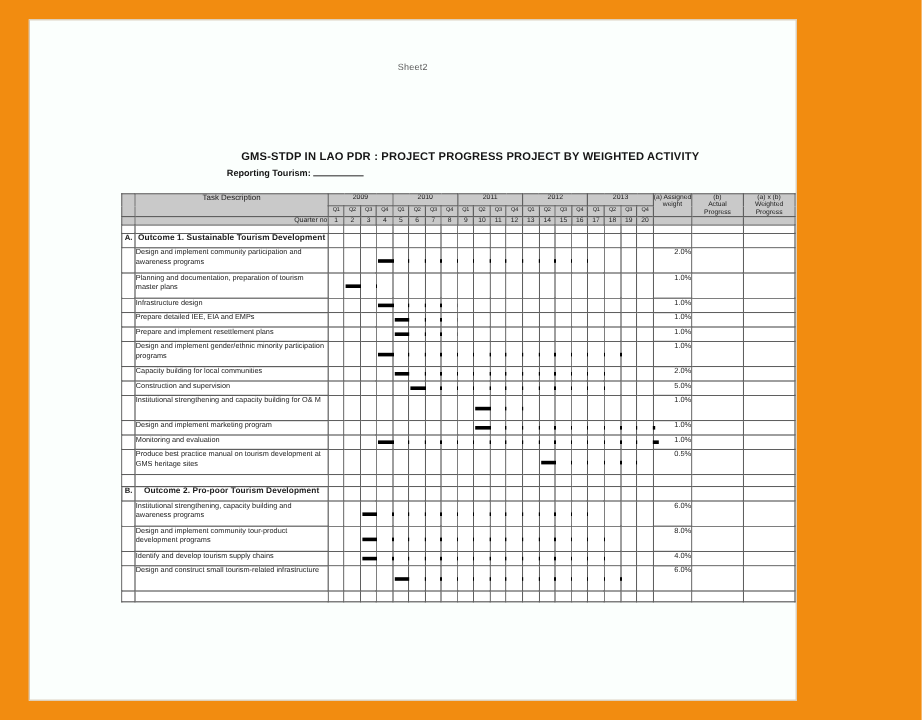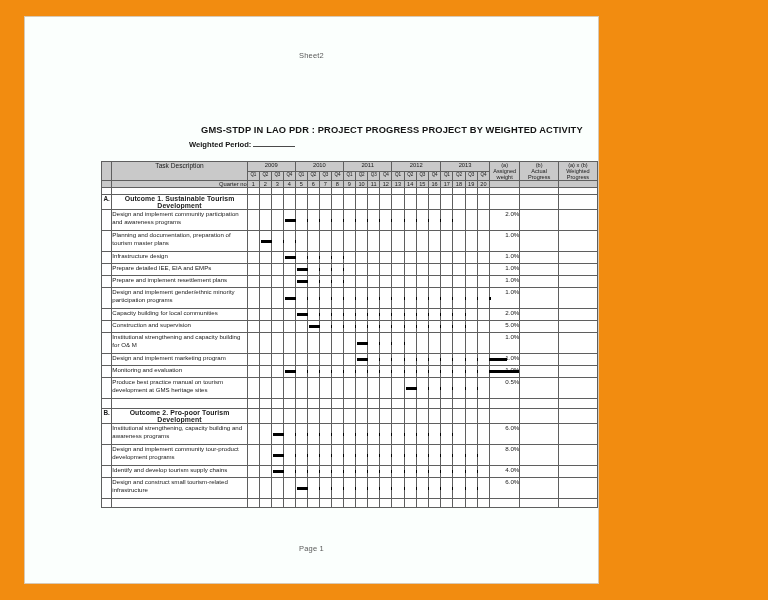--- a/index.html
+++ b/index.html
@@ -5,21 +5,21 @@
   html,body{margin:0;padding:0;}
   body{
     width:768px;height:600px;
     background:#f28c10;
     font-family:"Liberation Sans", sans-serif;
     overflow:hidden;
   }
   .page-frame{
     position:absolute;
     left:24px;top:16px;
-    width:575px;height:568px;
+    width:640px;height:568px;
     background:#fbfffd;
     box-sizing:border-box;
     border:1px solid #d8c9b4;
   }
   .sheet-label{
     position:absolute;left:0;top:34px;width:100%;
     text-align:center;
     font-size:7.5px;color:#5a5a5a;letter-spacing:.2px;
   }
   .page-label{
@@ -101,21 +101,21 @@
 </head>
 <body>
 
 <div class="page-frame">
 
   <div class="sheet-label">Sheet2</div>
 
   <div class="doc-title">GMS-STDP IN LAO PDR : PROJECT PROGRESS PROJECT BY WEIGHTED ACTIVITY</div>
 
   <div class="reporting-period">
-    <span>Weighted Period:</span><span class="blank"></span>
+    <span>Reporting Tourism:</span><span class="blank"></span>
   </div>
 
   <table class="gantt">
     <colgroup id="cols">
         <col style="width: 11px;">
         <col style="width: 185px;">
         <col style="width: 14px;">
         <col style="width: 14px;">
         <col style="width: 14px;">
         <col style="width: 14px;">
@@ -809,14 +809,13 @@
           <td class="cell c-q"></td>
           <td class="cell c-q"></td>
           <td class="cell c-q"></td>
           <td class="cell"></td>
           <td class="cell"></td>
           <td class="cell"></td>
         </tr>
       </tbody>
   </table>
 
-  <div class="page-label">Page 1</div>
 </div>
 
 </body></html>

